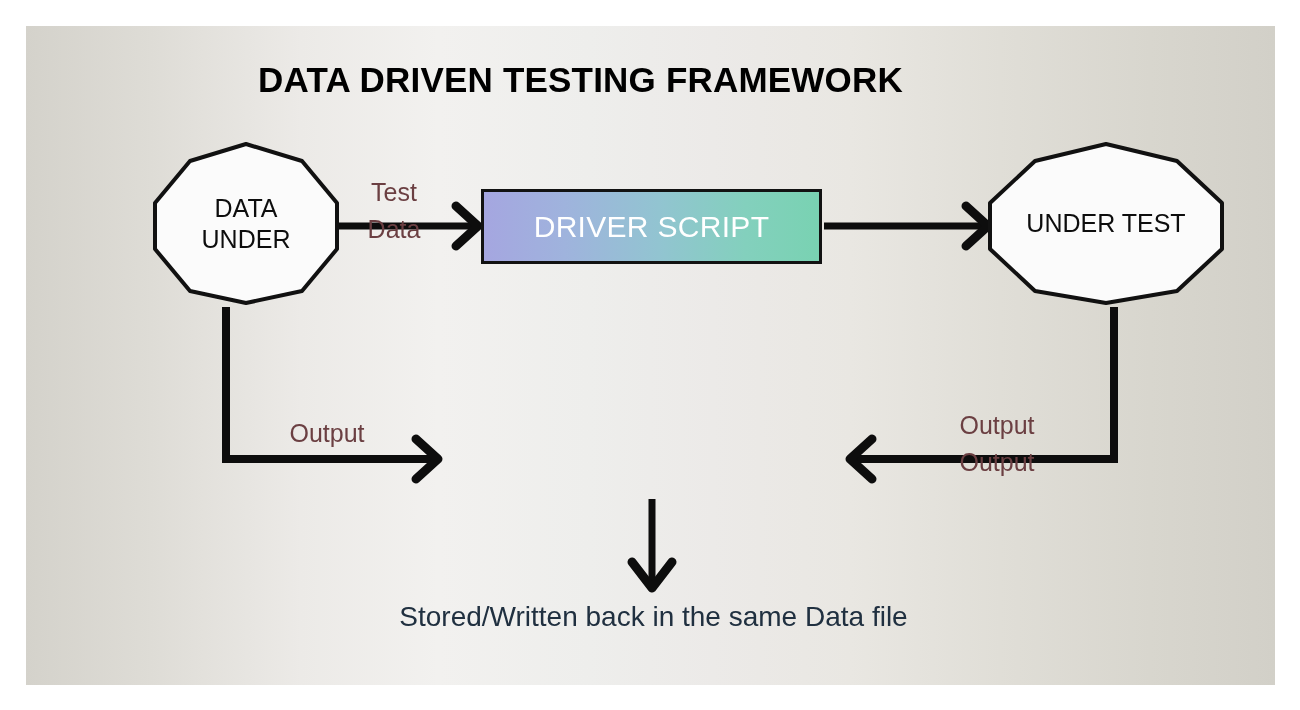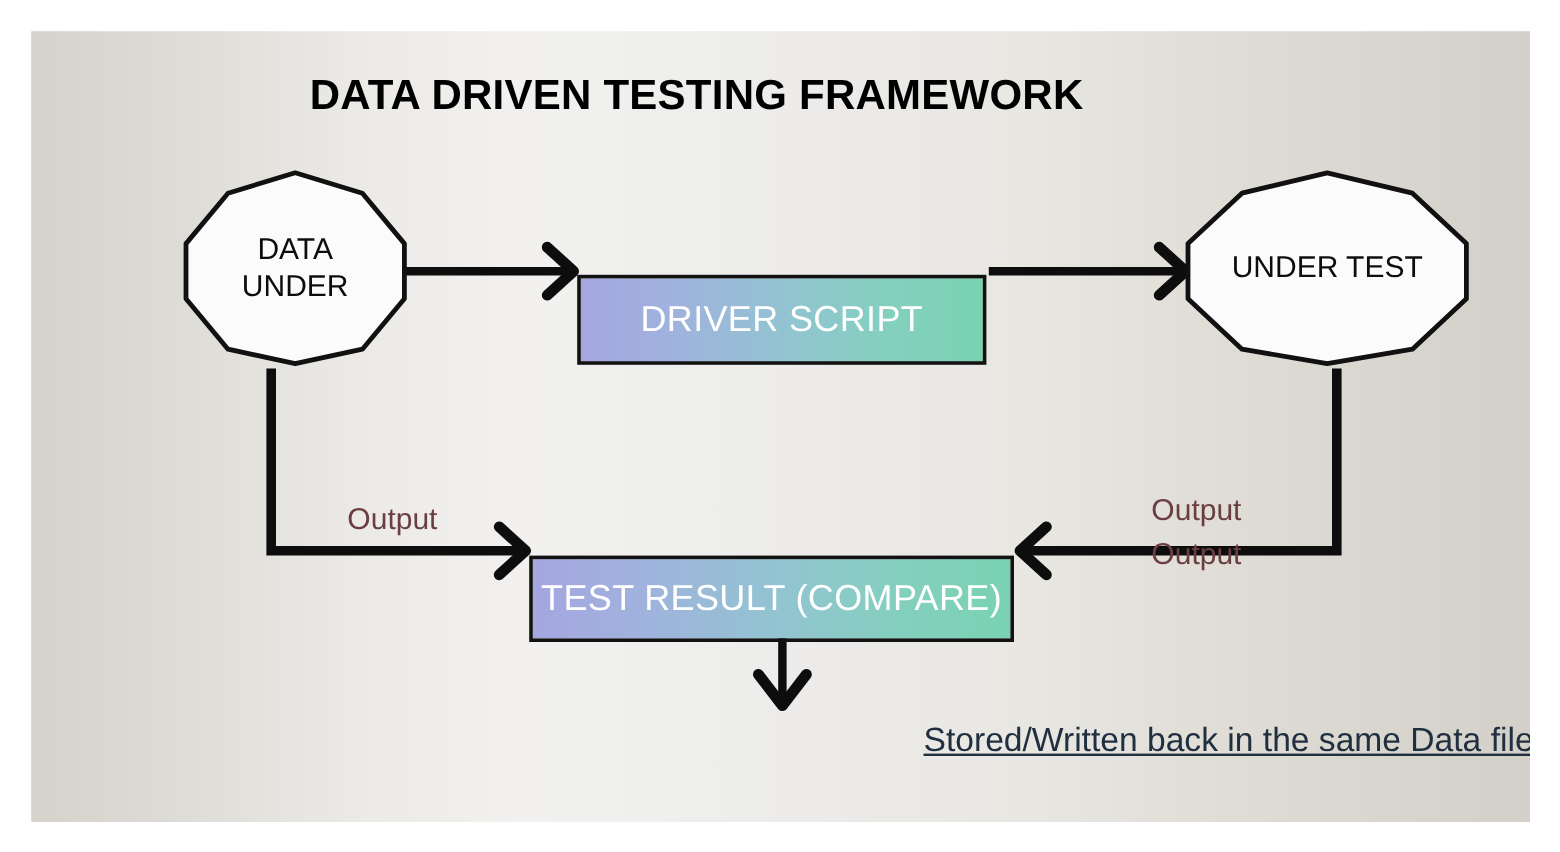--- a/index.html
+++ b/index.html
@@ -80,21 +80,20 @@
 
   
   .node-box {
     position: absolute;
     border: 3px solid #121212;
     box-sizing: border-box;
     background: linear-gradient(90deg, #a5a6e0 0%, #9fb3dd 24%, #92c4d1 52%, #83d0bd 78%, #79d2b2 100%);
     display: flex;
     align-items: center;
     justify-content: center;
-    margin-top: 40px;
   }
   .node-box .box-label {
     color: #ffffff;
     font-size: 30px;
     white-space: nowrap;
     font-family: "Liberation Sans", sans-serif;
     letter-spacing: 0.3px;
   }
 
   #node-driver-script {
@@ -128,25 +127,24 @@
 
   #label-test-data { left: 313px; top: 152px; width: 110px; }
   #label-expected-output { left: 211px; top: 385px; width: 180px; }
   #label-actual-output { left: 896px; top: 385px; width: 150px; }
 
   .caption {
     position: absolute;
     left: 3px;
     top: 575px;
     width: 1249px;
-    text-align: right;
+    text-align: center;
     font-size: 28px;
     color: #203040;
     font-family: "Liberation Sans", sans-serif;
-    text-decoration: underline;
   }
 </style>
 </head>
 <body>
 
 <div id="slide-canvas">
   <div id="diagram-layer">
 
     <div class="diagram-title">DATA DRIVEN TESTING FRAMEWORK</div>
 
@@ -194,24 +192,25 @@
 
     <div class="node-poly" id="node-app-under-test">
       <svg width="250" height="165" viewBox="0 0 250 165">
         <polygon points="125,3 196,20 241,62 241,108 196,150 125,162 54,150 9,108 9,62 54,20" fill="#fbfbfb" stroke="#111111" stroke-width="4" stroke-linejoin="round"></polygon>
       </svg>
       <div class="poly-label">
         <span>UNDER TEST</span>
       </div>
     </div>
 
-    <div class="node-box" id="node-test-result">
-      <span class="box-label">TEST RESULT (COMPARE)</span>
-    </div>
-
+
+    <div class="edge-label" id="label-test-data">
+      <span class="lbl-top">Test</span>
+      <span class="lbl-bottom">Data</span>
+    </div>
 
     <div class="edge-label" id="label-expected-output">
       <span class="lbl-bottom">Output</span>
     </div>
 
     <div class="edge-label" id="label-actual-output">
       <span class="lbl-top">Output</span>
       <span class="lbl-bottom">Output</span>
     </div>
 

